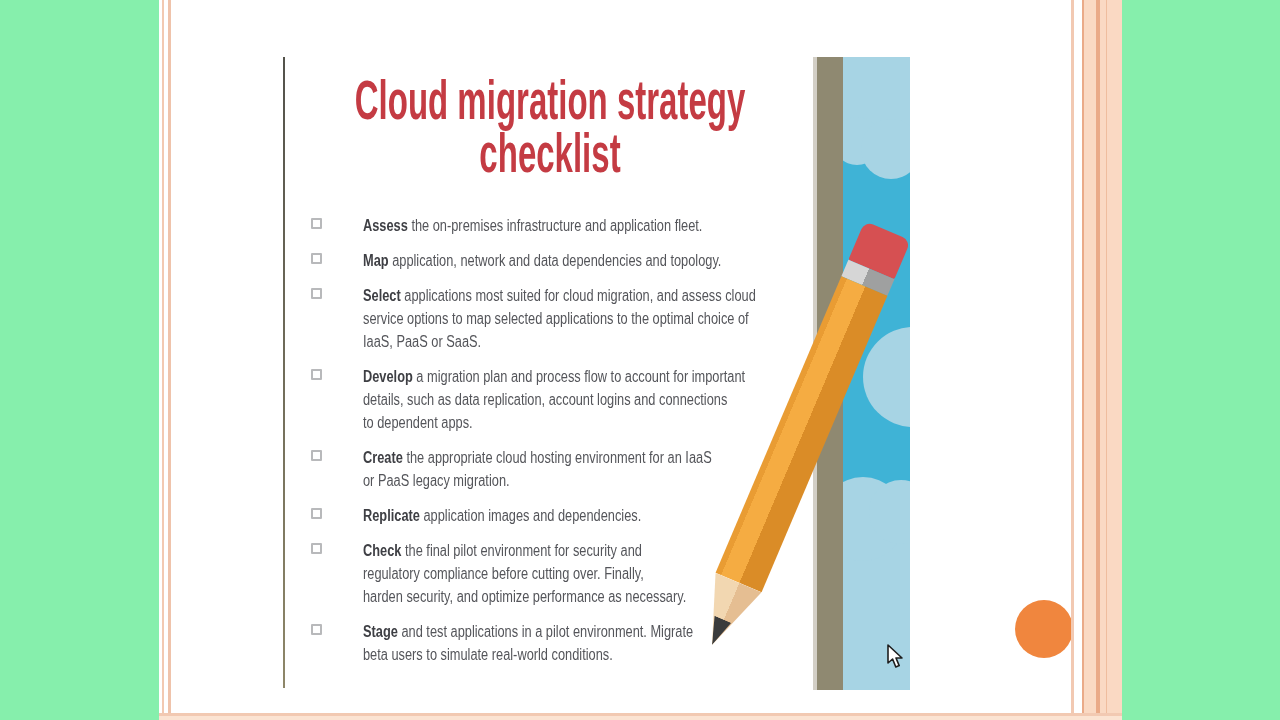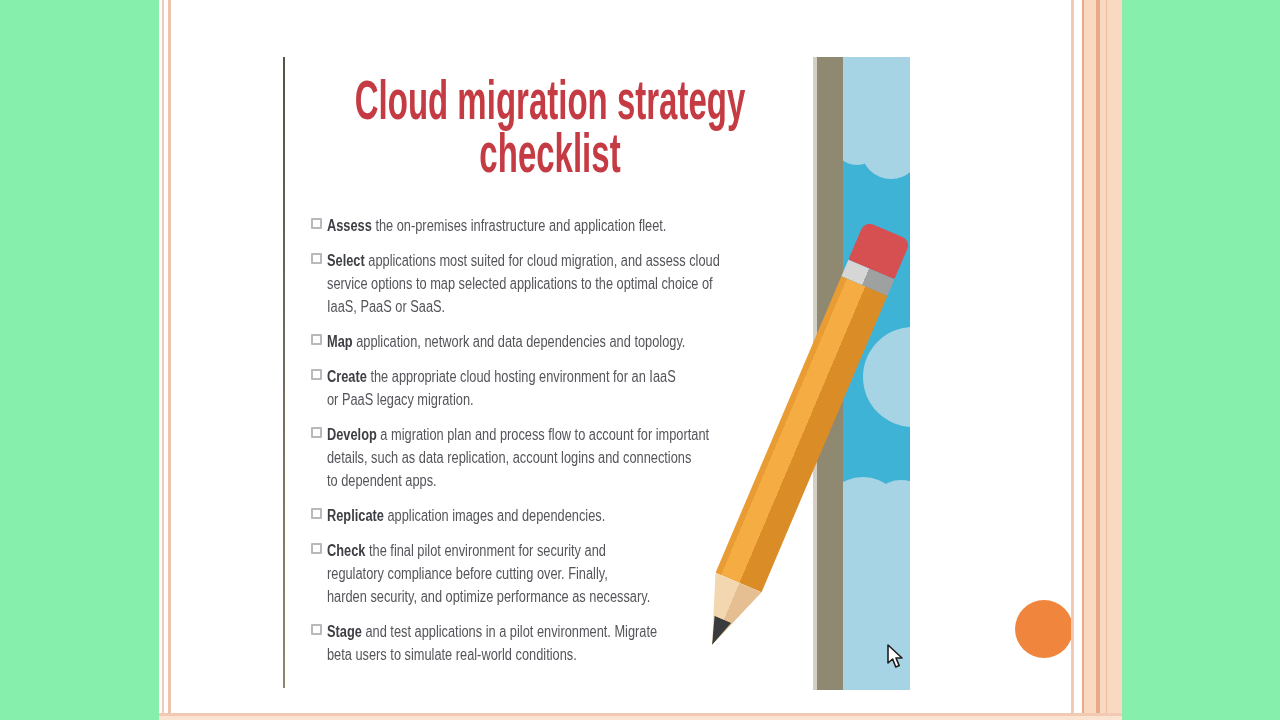--- a/index.html
+++ b/index.html
@@ -46,21 +46,21 @@
   .hline-bottom{position:absolute;left:159px;top:713px;width:963px;height:7px;z-index:8;
     background:linear-gradient(180deg,var(--peach-1) 0 3px,#FBE3D2 3px 100%);}
 
   
   .left-rule{position:absolute;left:283px;top:57px;width:2px;height:631px;
     background:linear-gradient(180deg,var(--rule-top),var(--rule-bottom));}
   .title{position:absolute;left:105px;top:74px;width:890px;text-align:center;
     font-weight:bold;font-size:55px;line-height:53px;color:var(--accent-red);
     transform:scaleX(0.6);transform-origin:center top;white-space:pre-line;letter-spacing:0;}
   .checklist{position:absolute;left:311px;top:214px;width:500px;}
-  .item{display:flex;align-items:flex-start;margin-bottom:12px;}
+  .item{display:flex;align-items:flex-start;margin-bottom:12px;gap:36px;}
   .box{flex:0 0 auto;width:11px;height:11px;border:2px solid var(--checkbox-border);
     border-radius:1px;margin:4px 5px 0 0;background:#fff;}
   .txt{font-size:16px;line-height:23px;color:var(--text-body);white-space:pre;
     transform:scaleX(0.8);transform-origin:left top;}
   .kw{font-weight:bold;color:var(--text-lead);}
 
   
   .spine-edge{position:absolute;left:813px;top:57px;width:4px;height:633px;background:var(--spine-edge);}
   .spine{position:absolute;left:817px;top:57px;width:26px;height:633px;background:var(--spine-tan);}
   .cloud-strip{position:absolute;left:843px;top:57px;width:67px;height:633px;background:var(--teal);overflow:hidden;}
@@ -100,38 +100,38 @@
   <h1 class="title">Cloud migration strategy
 checklist</h1>
 
   <div class="checklist">
       <div class="item">
         <span class="box"></span>
         <span class="txt"><span class="kw">Assess</span> the on-premises infrastructure and application fleet.</span>
       </div>
       <div class="item">
         <span class="box"></span>
+        <span class="txt"><span class="kw">Map</span> application, network and data dependencies and topology.</span>
+      </div>
+      <div class="item">
+        <span class="box"></span>
         <span class="txt"><span class="kw">Select</span> applications most suited for cloud migration, and assess cloud
 service options to map selected applications to the optimal choice of
 IaaS, PaaS or SaaS.</span>
       </div>
       <div class="item">
         <span class="box"></span>
-        <span class="txt"><span class="kw">Map</span> application, network and data dependencies and topology.</span>
+        <span class="txt"><span class="kw">Develop</span> a migration plan and process flow to account for important
+details, such as data replication, account logins and connections
+to dependent apps.</span>
       </div>
       <div class="item">
         <span class="box"></span>
         <span class="txt"><span class="kw">Create</span> the appropriate cloud hosting environment for an IaaS
 or PaaS legacy migration.</span>
-      </div>
-      <div class="item">
-        <span class="box"></span>
-        <span class="txt"><span class="kw">Develop</span> a migration plan and process flow to account for important
-details, such as data replication, account logins and connections
-to dependent apps.</span>
       </div>
       <div class="item">
         <span class="box"></span>
         <span class="txt"><span class="kw">Replicate</span> application images and dependencies.</span>
       </div>
       <div class="item">
         <span class="box"></span>
         <span class="txt"><span class="kw">Check</span> the final pilot environment for security and
 regulatory compliance before cutting over. Finally,
 harden security, and optimize performance as necessary.</span>

